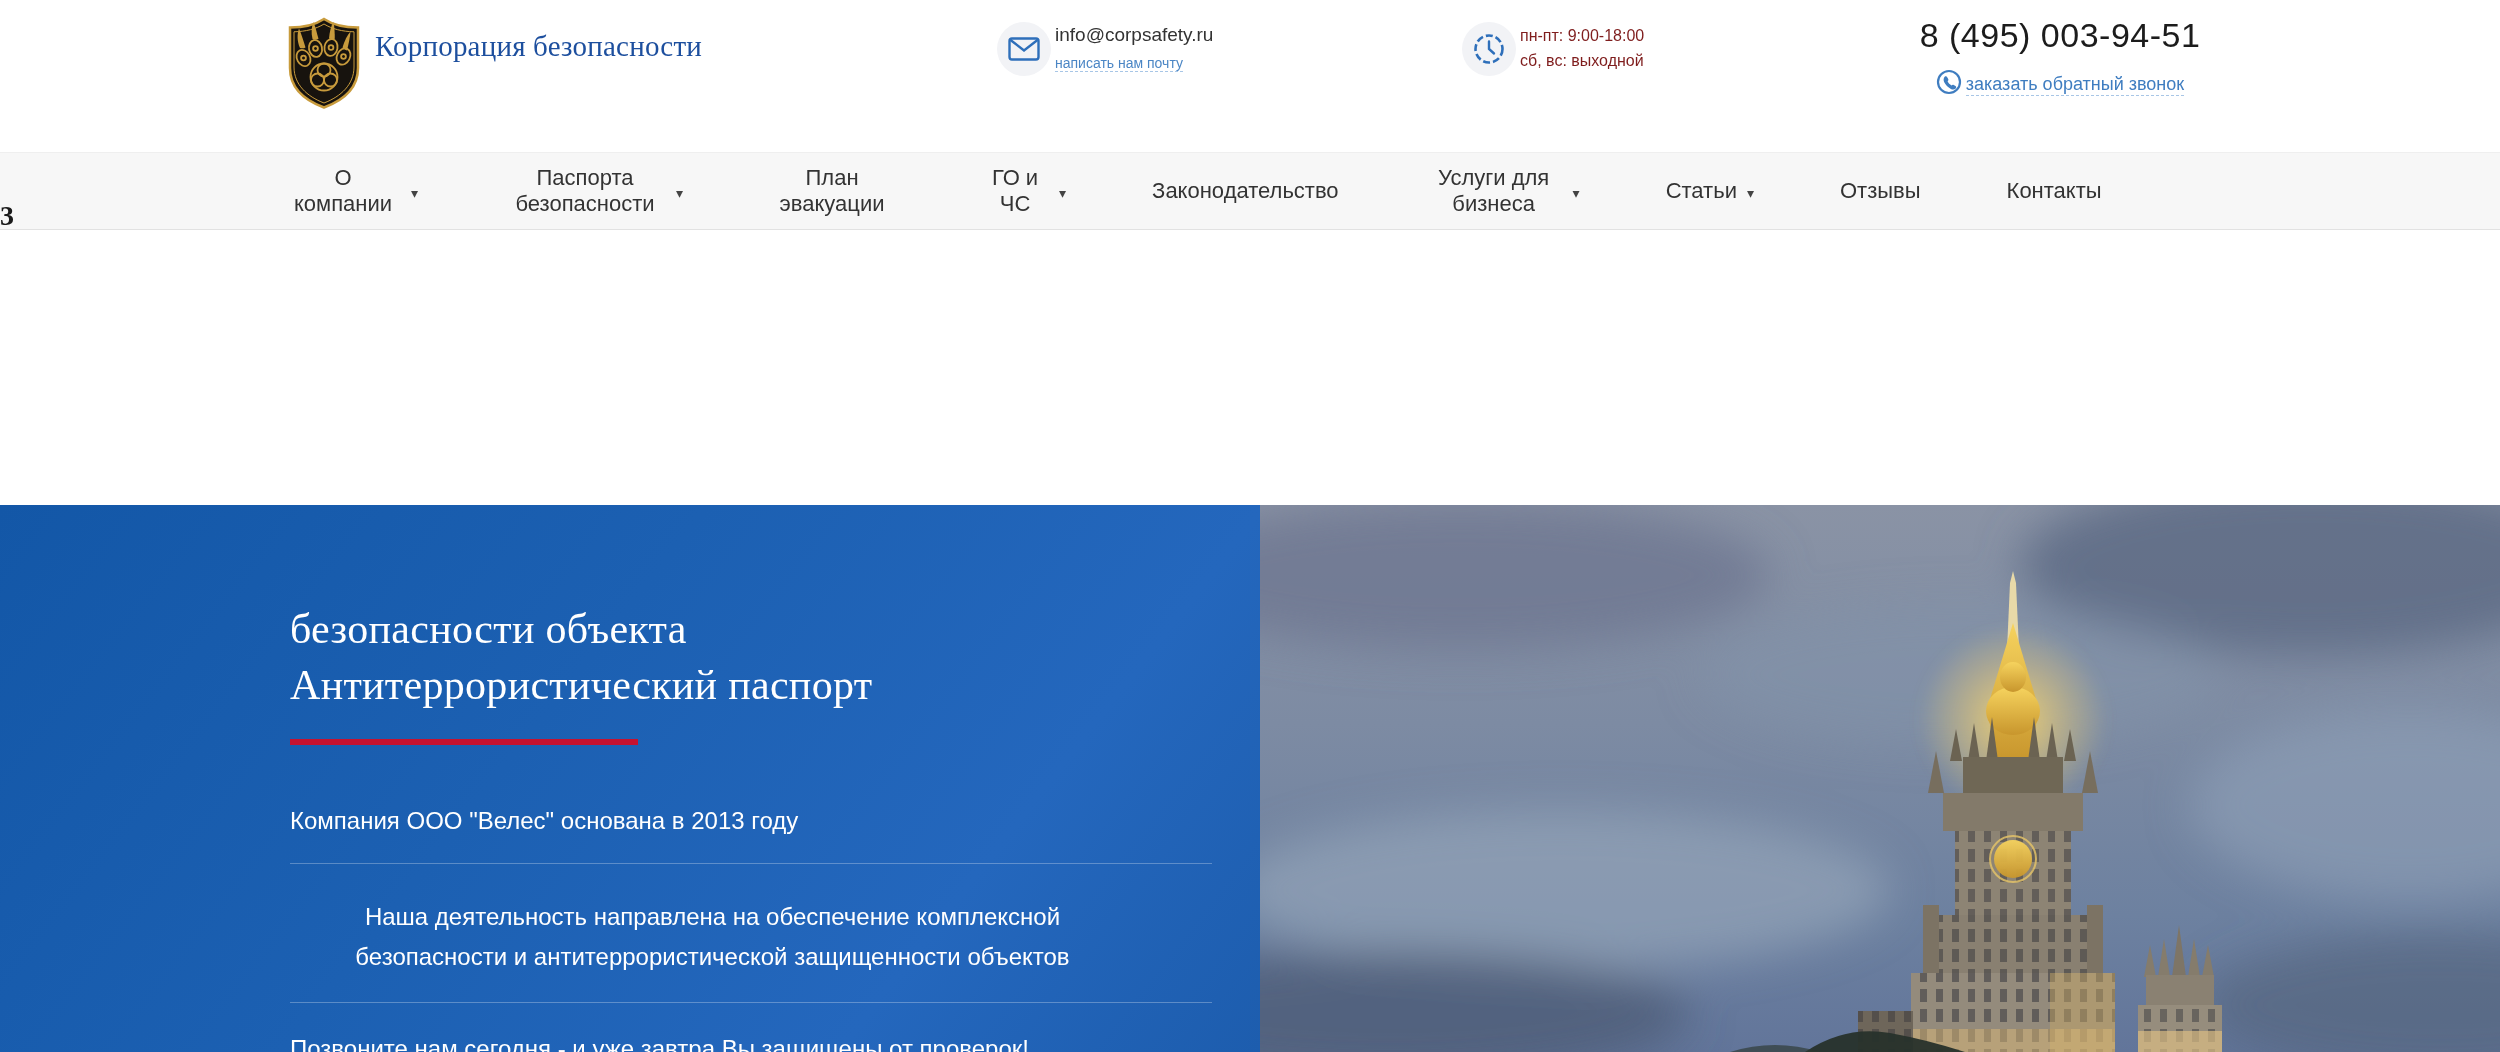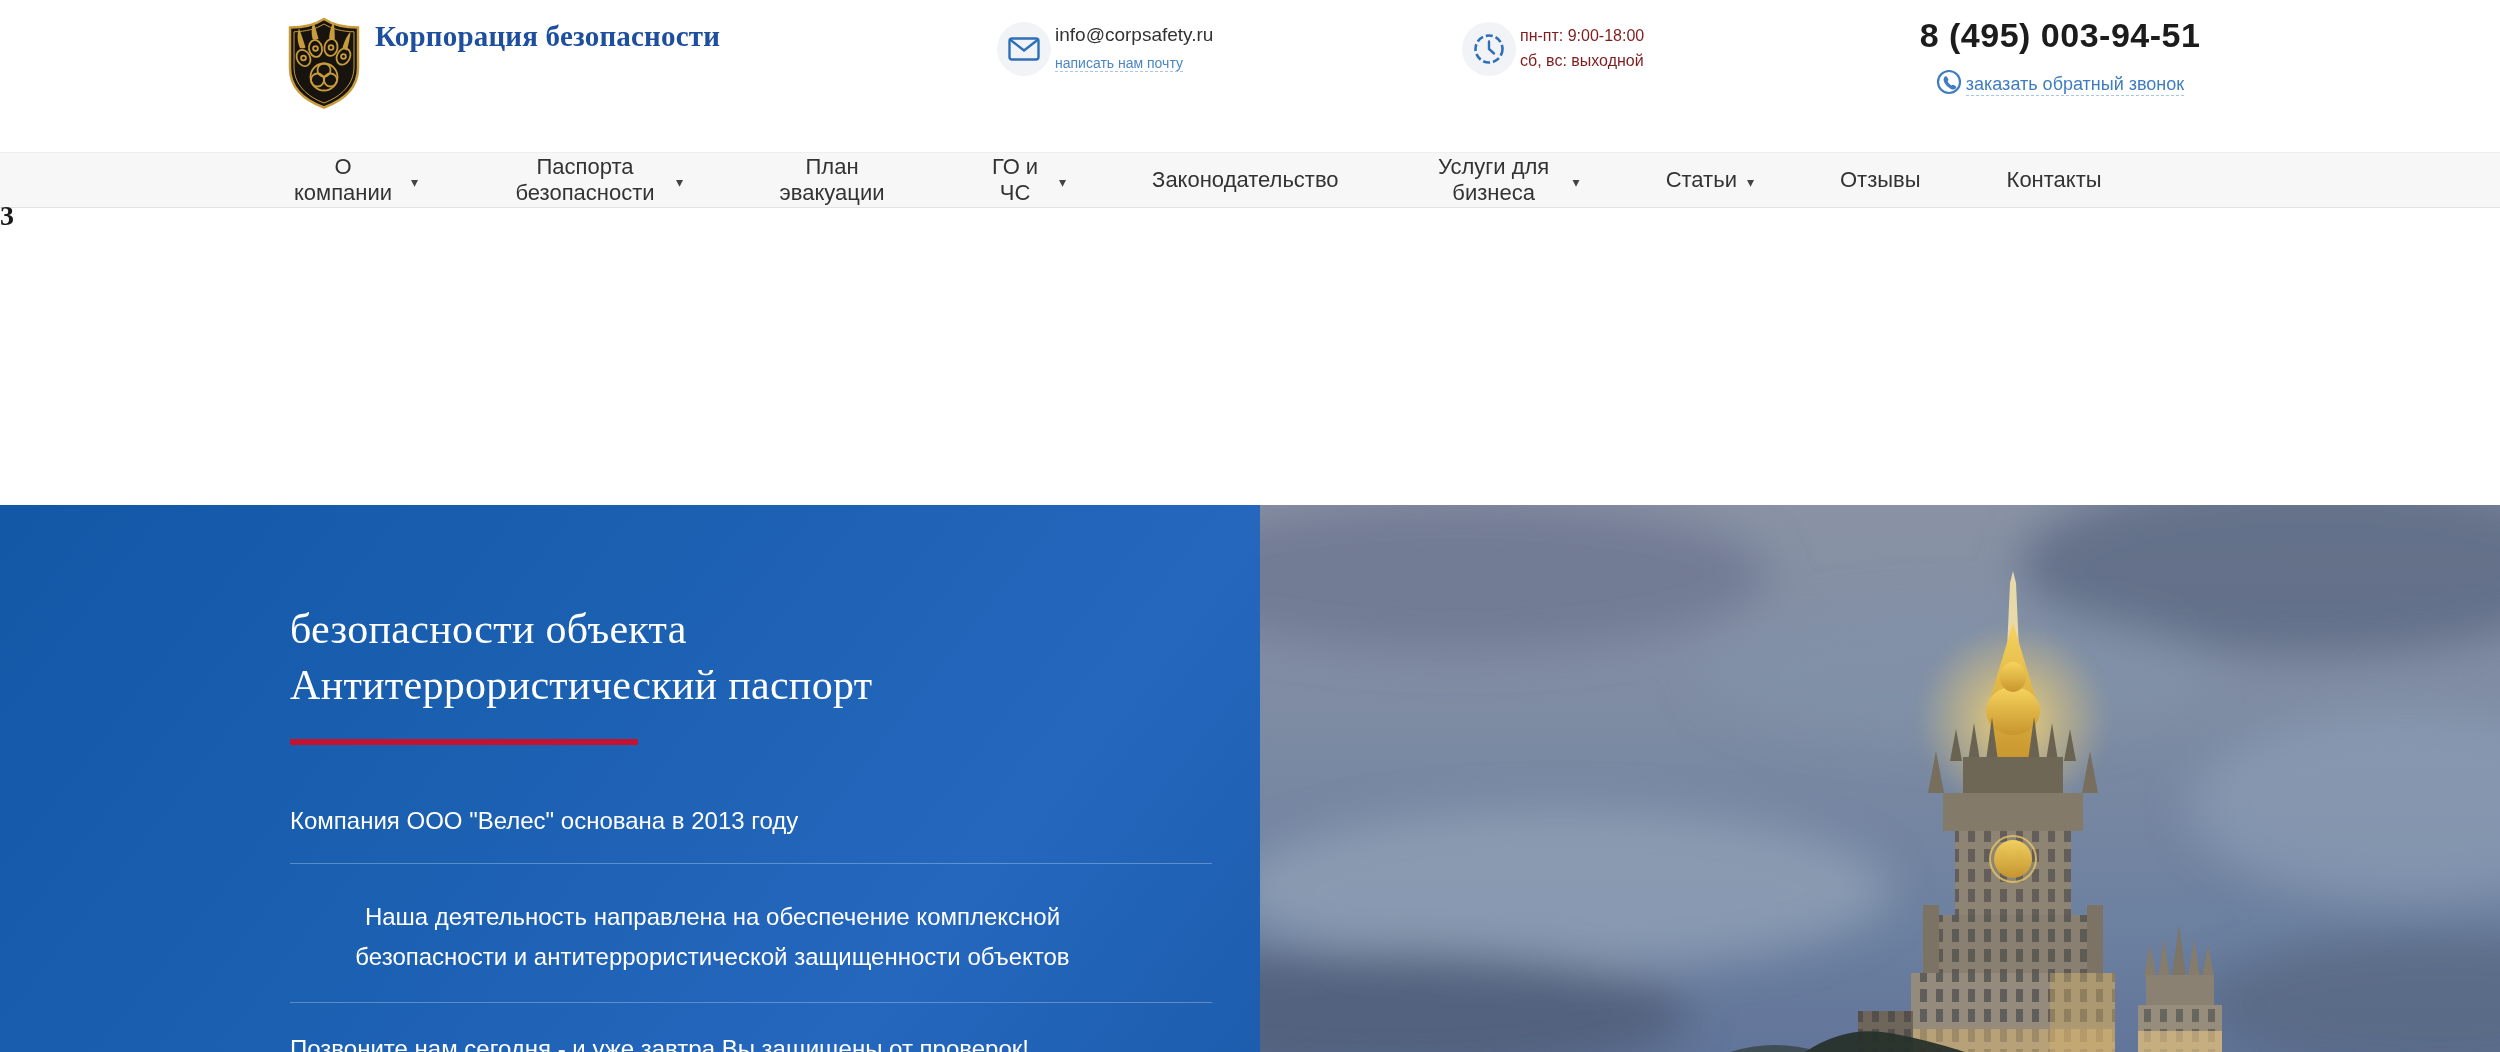--- a/index.html
+++ b/index.html
@@ -3,39 +3,39 @@
 <meta charset="utf-8">
 <style>
   * { margin:0; padding:0; box-sizing:border-box; }
   body { font-family:"Liberation Sans", sans-serif; background:#fff; }
   .page { position:relative; width:2500px; height:1052px; overflow:hidden; background:#fff; }
 
   
   .header { position:absolute; top:0; left:0; width:2500px; height:152px; background:#fff; }
   .logo-link { position:absolute; left:285px; top:14px; width:78px; height:97px; display:block; }
   .brand-text { position:absolute; left:375px; top:20px; }
-  .brand-title { font-family:"Liberation Serif", serif; font-weight:700; font-size:29px; color:#1d4f9e; letter-spacing:.2px; }
+  .brand-title { font-family:"Liberation Serif", serif; font-weight:400; font-size:29px; color:#1d4f9e; letter-spacing:.2px;margin-top:10px; }
   .brand-sub { margin-top:6px; font-size:17.5px; color:#4d4d4d; letter-spacing:.6px; line-height:1.38; }
 
   .contact { position:absolute; display:flex; align-items:flex-start; }
   .icon-circle { width:54px; height:54px; border-radius:50%; background:#f2f3f6; display:flex; align-items:center; justify-content:center; flex:0 0 auto; }
   .contact-email { left:997px; top:22px; }
   .contact-hours { left:1462px; top:22px; }
   .contact-text { margin-left:4px; padding-top:2px; }
   .email-addr { font-size:19px; color:#333; }
   .email-link { display:inline-block; margin-top:9px; font-size:14px; color:#4b86c5; text-decoration:none; border-bottom:1px dashed #a8c6e6; cursor:pointer; }
   .hours-line { font-size:16px; color:#7f1d1d; line-height:1.55; }
 
   .contact-phone { position:absolute; left:1880px; top:16px; width:360px; text-align:center; }
-  .phone-number { font-size:34px; color:#1c1c1c; letter-spacing:.5px; white-space:nowrap;font-weight:bold; }
+  .phone-number { font-size:34px; color:#1c1c1c; letter-spacing:.5px; white-space:nowrap; }
   .callback-link { display:inline-flex; align-items:center; gap:4px; margin-top:14px; font-size:18px; color:#3f7dc0; text-decoration:none; cursor:pointer; }
   .callback-text { border-bottom:1px dashed #a8c6e6; }
 
   
-  .nav { position:absolute; top:152px; left:0; width:2500px; height:56px; background:#f7f7f7; border-top:1px solid #efefef; border-bottom:1px solid #e2e2e2; }
+  .nav { position:absolute; top:152px; left:0; width:2500px; height:78px; background:#f7f7f7; border-top:1px solid #efefef; border-bottom:1px solid #e2e2e2; }
   .nav-inner { display:flex; align-items:center; height:100%; padding-left:285px; gap:86px; }
   .nav-item { display:flex; align-items:center; gap:10px; text-decoration:none; color:#333; font-size:22px; line-height:1.18; cursor:pointer; }
   .nav-label { display:inline-block; text-align:center; }
   .nav-arrow { font-size:14px; color:#444; padding-top:4px; }
   .nav-item:nth-child(1) .nav-label { max-width:116px; }
   .nav-item:nth-child(2) .nav-label { max-width:162px; }
   .nav-item:nth-child(3) .nav-label { max-width:126px; }
   .nav-item:nth-child(4) .nav-label { max-width:68px; }
   .nav-item:nth-child(6) .nav-label { max-width:138px; }
 

